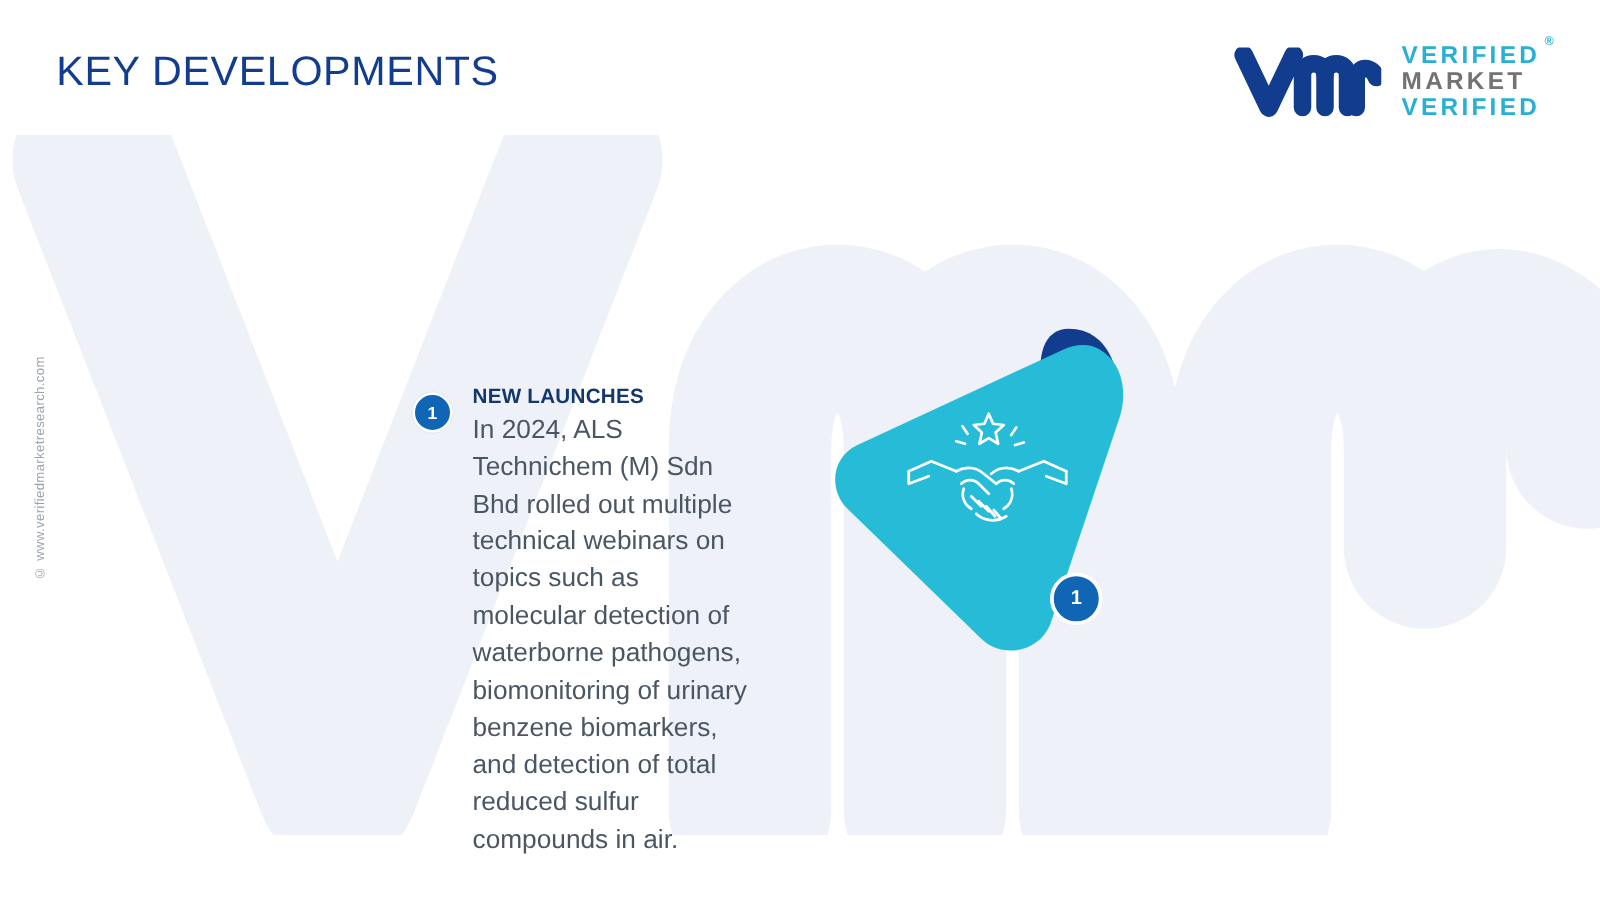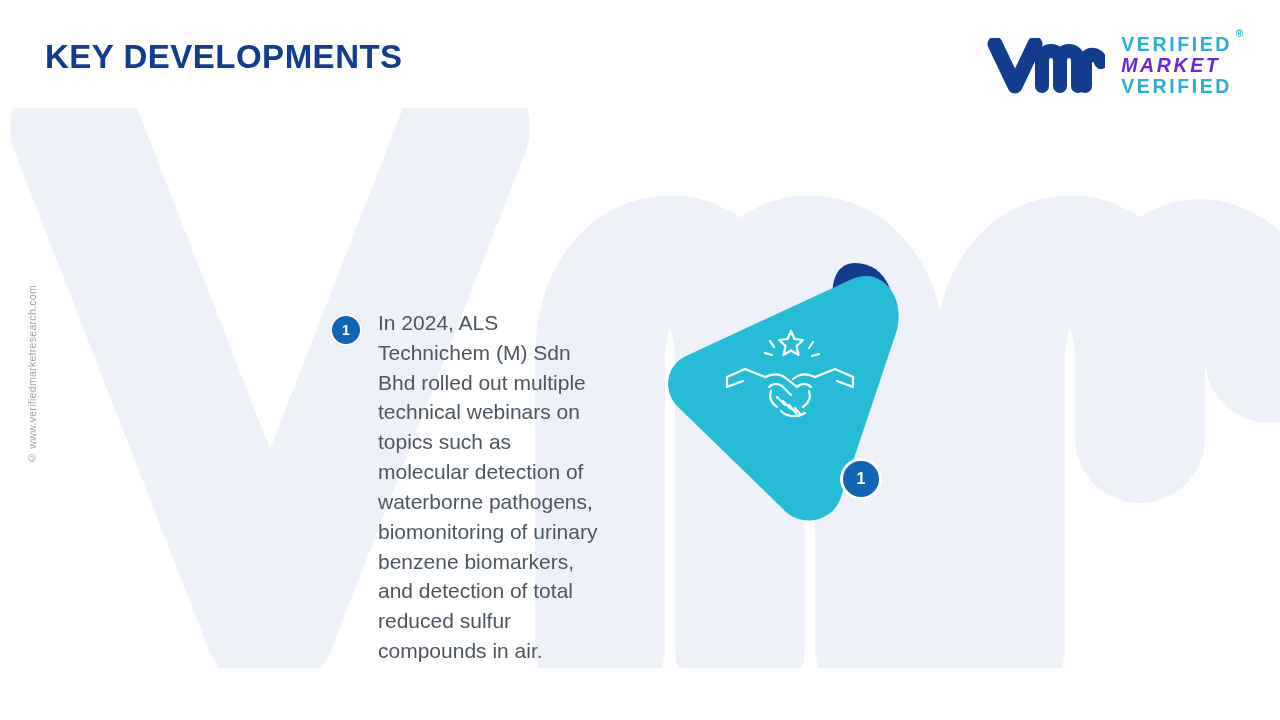--- a/index.html
+++ b/index.html
@@ -28,21 +28,21 @@
   .watermark svg {
     display: block;
   }
 
   
   .page-title {
     position: absolute;
     left: 45px;
     top: 38px;
     font-size: 33px;
-    font-weight: bold;
+    font-weight: normal;
     letter-spacing: 0.5px;
     color: #123d8f;
     margin: 0;
   }
 
   
   .logo {
     position: absolute;
     right: 48px;
     top: 34px;
@@ -59,21 +59,21 @@
     position: relative;
   }
   .logo-text .line {
     font-size: 19.5px;
     font-weight: bold;
     letter-spacing: 2.6px;
     color: #2aafd4;
     display: block;
   }
   .logo-text .line.verified { color: #2aafd4; text-align: center; }
-  .logo-text .line.market { color: #6d28d9; font-style: italic; }
+  .logo-text .line.market { color: #737373; }
   .logo-text .line.research { color: #2aafd4; }
   .logo-reg {
     position: absolute;
     right: -11px;
     top: -5px;
     font-size: 10px;
     color: #2aafd4;
     font-weight: bold;
   }
 
@@ -194,20 +194,21 @@
     <span class="line market">MARKET</span>
     <span class="line research">VERIFIED</span>
   </div>
 </div>
 
 <div class="side-copyright">© www.verifiedmarketresearch.com</div>
 
 <div class="dev-item">
   <div class="badge">1</div>
   <div class="dev-body">
+    <div class="dev-heading">NEW LAUNCHES</div>
     <p class="dev-text">In 2024, ALS Technichem (M) Sdn Bhd rolled out multiple technical webinars on topics such as molecular detection of waterborne pathogens, biomonitoring of urinary benzene biomarkers, and detection of total reduced sulfur compounds in air.</p>
   </div>
 </div>
 
 <div class="graphic">
   <svg width="260" height="270" viewBox="0 0 260 270" xmlns="http://www.w3.org/2000/svg" aria-hidden="true">
 
     <path d="M 195 8 C 228 8 240 45 232 80 L 205 150 L 175 60 C 168 30 175 8 195 8 Z" fill="#123d8f"></path>
 
     <path d="M 214 22

